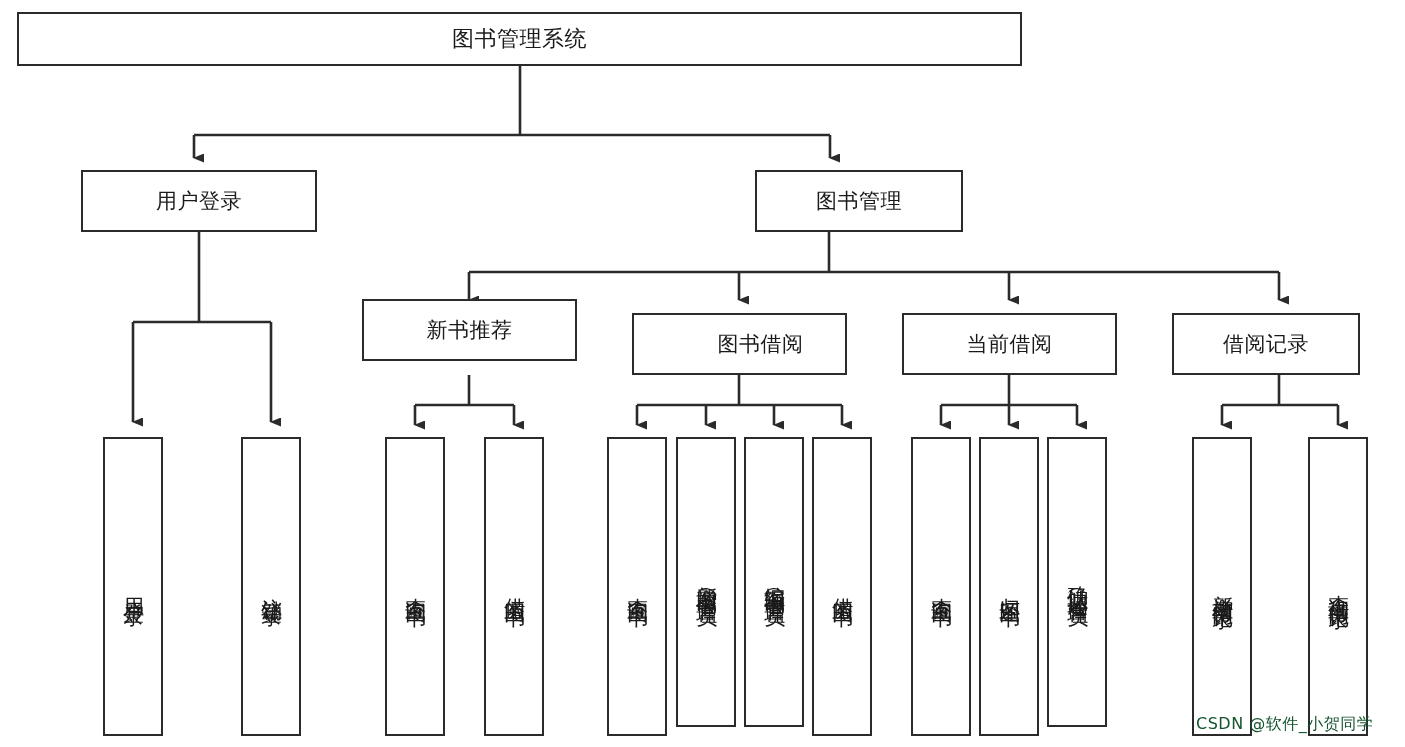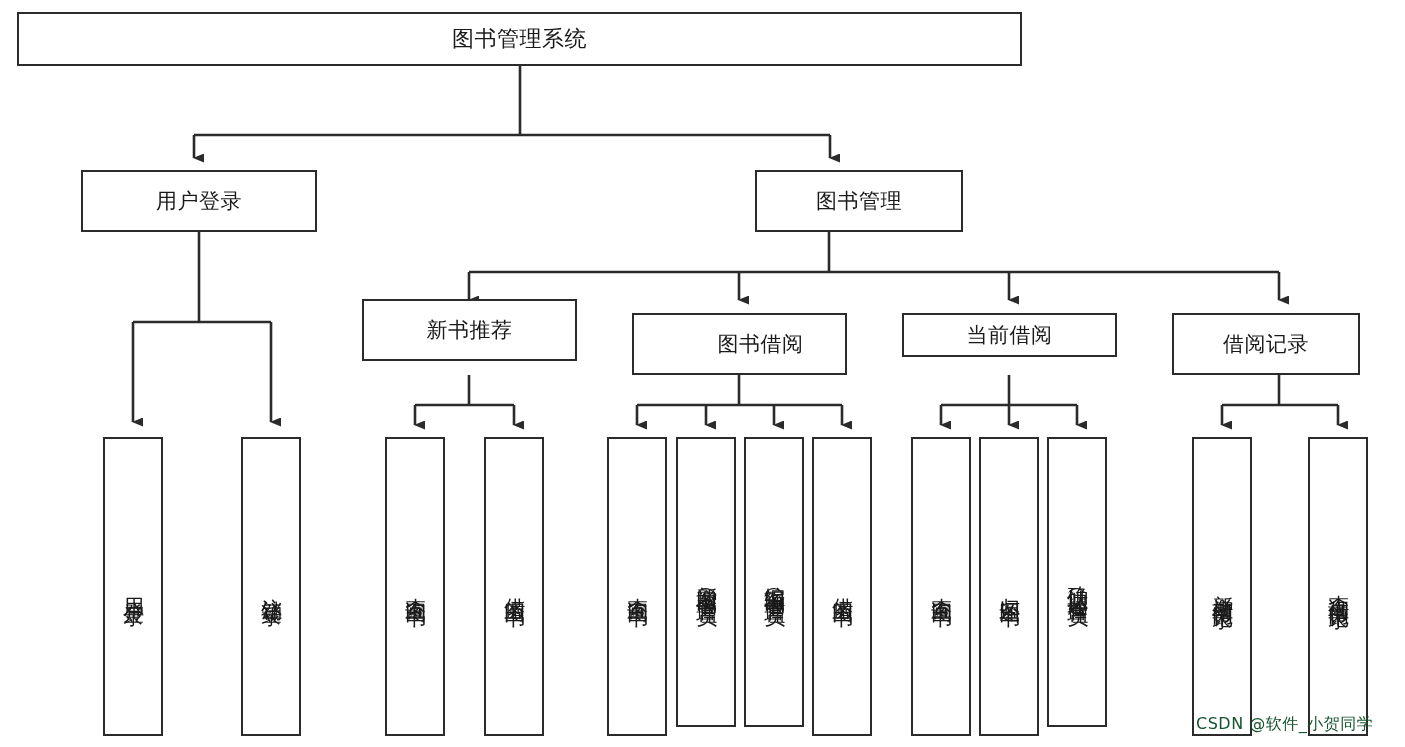--- a/index.html
+++ b/index.html
@@ -145,21 +145,21 @@
   </div>
 
   <div class="node horiz" style="left:362px; top:299px; width:215px; height:62px;">
     <span class="node-label">新书推荐</span>
   </div>
 
   <div class="node horiz" style="left:632px; top:313px; width:215px; height:62px;padding-left:42px;">
     <span class="node-label">图书借阅</span>
   </div>
 
-  <div class="node horiz" style="left:902px; top:313px; width:215px; height:44px;">
+  <div class="node horiz" style="left:902px; top:313px; width:215px; height:62px;">
     <span class="node-label">当前借阅</span>
   </div>
 
   <div class="node horiz" style="left:1172px; top:313px; width:188px; height:62px;">
     <span class="node-label">借阅记录</span>
   </div>
 
   <div class="node vert" style="left:103px; top:437px; width:60px; height:299px;">
     <span class="node-label">用户登录</span>
   </div>

